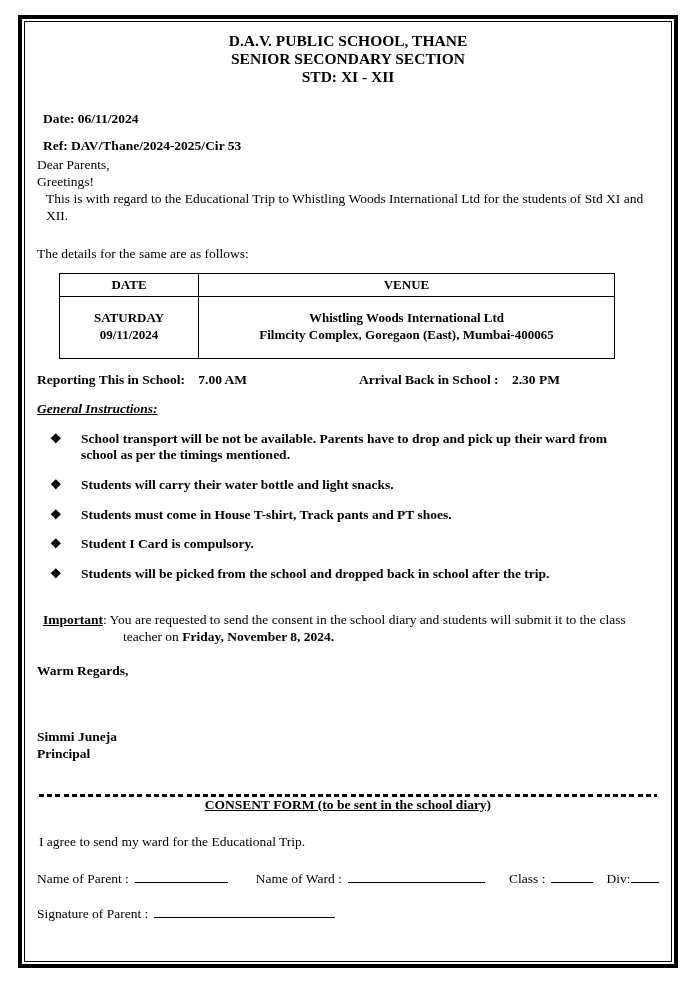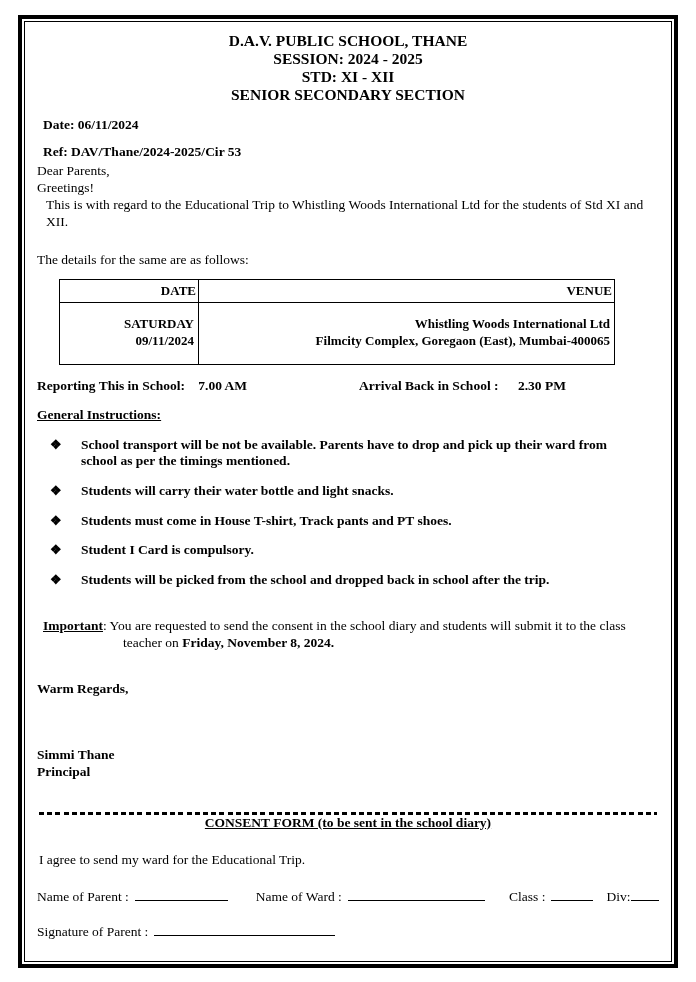--- a/index.html
+++ b/index.html
@@ -22,66 +22,66 @@
     border: 1.5px solid #000;
     padding: 8px 12px 6px 12px;
     overflow: hidden;
   }
   .content { font-size: 13.5px; line-height: 1.24; }
 
   .title-block { text-align: center; font-weight: bold; font-size: 15.5px; line-height: 17px; margin-top: 2px; }
   .title-block div { margin-bottom: 1px; }
 
   .meta-line { font-weight: bold; padding-left: 6px; }
-  .date-line { margin-top: 14px; }
+  .date-line { margin-top: 26px; }
   .ref-line  { margin-top: 10px; }
 
   .salutation { margin-top: 3px; }
   .intro { padding-left: 9px; padding-right: 4px; }
   .details-note { margin-top: 22px; }
 
   table.trip-table {
     border-collapse: collapse;
     margin-top: 10px; margin-left: 22px;
     width: 556px;
     table-layout: fixed;
   }
   table.trip-table th, table.trip-table td {
     border: 1.6px solid #000;
-    text-align: right;
+    text-align: center;
     font-weight: bold;
   }
   table.trip-table th { font-size: 13px; padding: 3px 2px; }
   table.trip-table td { font-size: 13px; padding: 13px 4px 14px 4px; line-height: 1.3; }
   .col-date { width: 139px; }
 
   .timings { margin-top: 13px; font-weight: bold; display: flex; }
   .timing-reporting { width: 322px; }
   .timing-label { }
   .timing-value { margin-left: 10px; }
-  .timing-value2 { margin-left: 16px; }
-
-  .gen-title { margin-top: 12px; font-weight: bold; text-decoration: underline; }
+  .timing-value2 { margin-left: 10px; }
+
+  .gen-title { margin-top: 12px; font-weight: bold; text-decoration: underline; font-style: italic; }
 
   ul.bullets { list-style: none; margin-top: 2px; }
   ul.bullets li {
     margin-top: 13px;
     font-weight: bold;
     display: flex;
     padding-left: 13px;
     padding-right: 14px;
   }
   .bullet-glyph { width: 31px; flex: 0 0 31px; font-size: 13px; }
   .bullet-text { flex: 1; }
 
   .important { margin-top: 29px; padding-left: 86px; text-indent: -80px; padding-right: 30px; }
   .important .imp-label { font-weight: bold; text-decoration: underline; }
   .important .imp-deadline { font-weight: bold; }
 
-  .regards { margin-top: 30px; font-weight: bold; }
+  .regards { margin-top: 18px; font-weight: bold; }
   .signoff-name { margin-top: 49px; font-weight: bold; }
   .signoff-title { font-weight: bold; }
 
   .dashed-sep {
     margin-top: 31px; margin-left: 2px; margin-right: 2px;
     height: 3px;
     background: repeating-linear-gradient(90deg, #000 0 5px, transparent 5px 8.2px);
   }
 
   .consent-title {
@@ -105,23 +105,22 @@
 </head>
 <body>
 
 <div class="page">
   <div class="frame-outer">
     <div class="frame-inner">
       <div class="content">
 
         <div class="title-block">
           <div>D.A.V. PUBLIC SCHOOL, THANE</div>
-          <div>SESSION: 2024 - 2025</div>
+          <div>SENIOR SECONDARY SECTION</div>
           <div>STD: XI - XII</div>
-          <div>SENIOR SECONDARY SECTION</div>
         </div>
 
         <div class="meta-line date-line">Date: 06/11/2024</div>
         <div class="meta-line ref-line">Ref: DAV/Thane/2024-2025/Cir 53</div>
 
         <div class="salutation">Dear Parents,</div>
         <div>Greetings!</div>
         <div class="intro">This is with regard to the Educational Trip to Whistling Woods International Ltd  for the students of Std XI and XII.</div>
 
         <div class="details-note">The details for the same are as follows:</div>
@@ -181,21 +180,21 @@
             <span class="bullet-glyph">❖</span>
             <span class="bullet-text">Students will be picked from the school and dropped back in school after the trip.</span>
           </li>
         </ul>
 
         <div class="important">
           <span class="imp-label">Important</span><span>: You are requested to send the consent in the school diary and students will submit it to the class teacher on </span><span class="imp-deadline">Friday, November 8, 2024.</span>
         </div>
 
         <div class="regards">Warm Regards,</div>
-        <div class="signoff-name">Simmi Thane</div>
+        <div class="signoff-name">Simmi Juneja</div>
         <div class="signoff-title">Principal</div>
 
         <div class="dashed-sep"></div>
 
         <div class="consent-title">CONSENT FORM (to be sent in the school diary)</div>
         <div class="agree-line">I agree to send my ward for the Educational Trip.</div>
 
         <div class="form-row">
           <span>Name of Parent :</span>
           <span class="blank blank-parent"></span>

